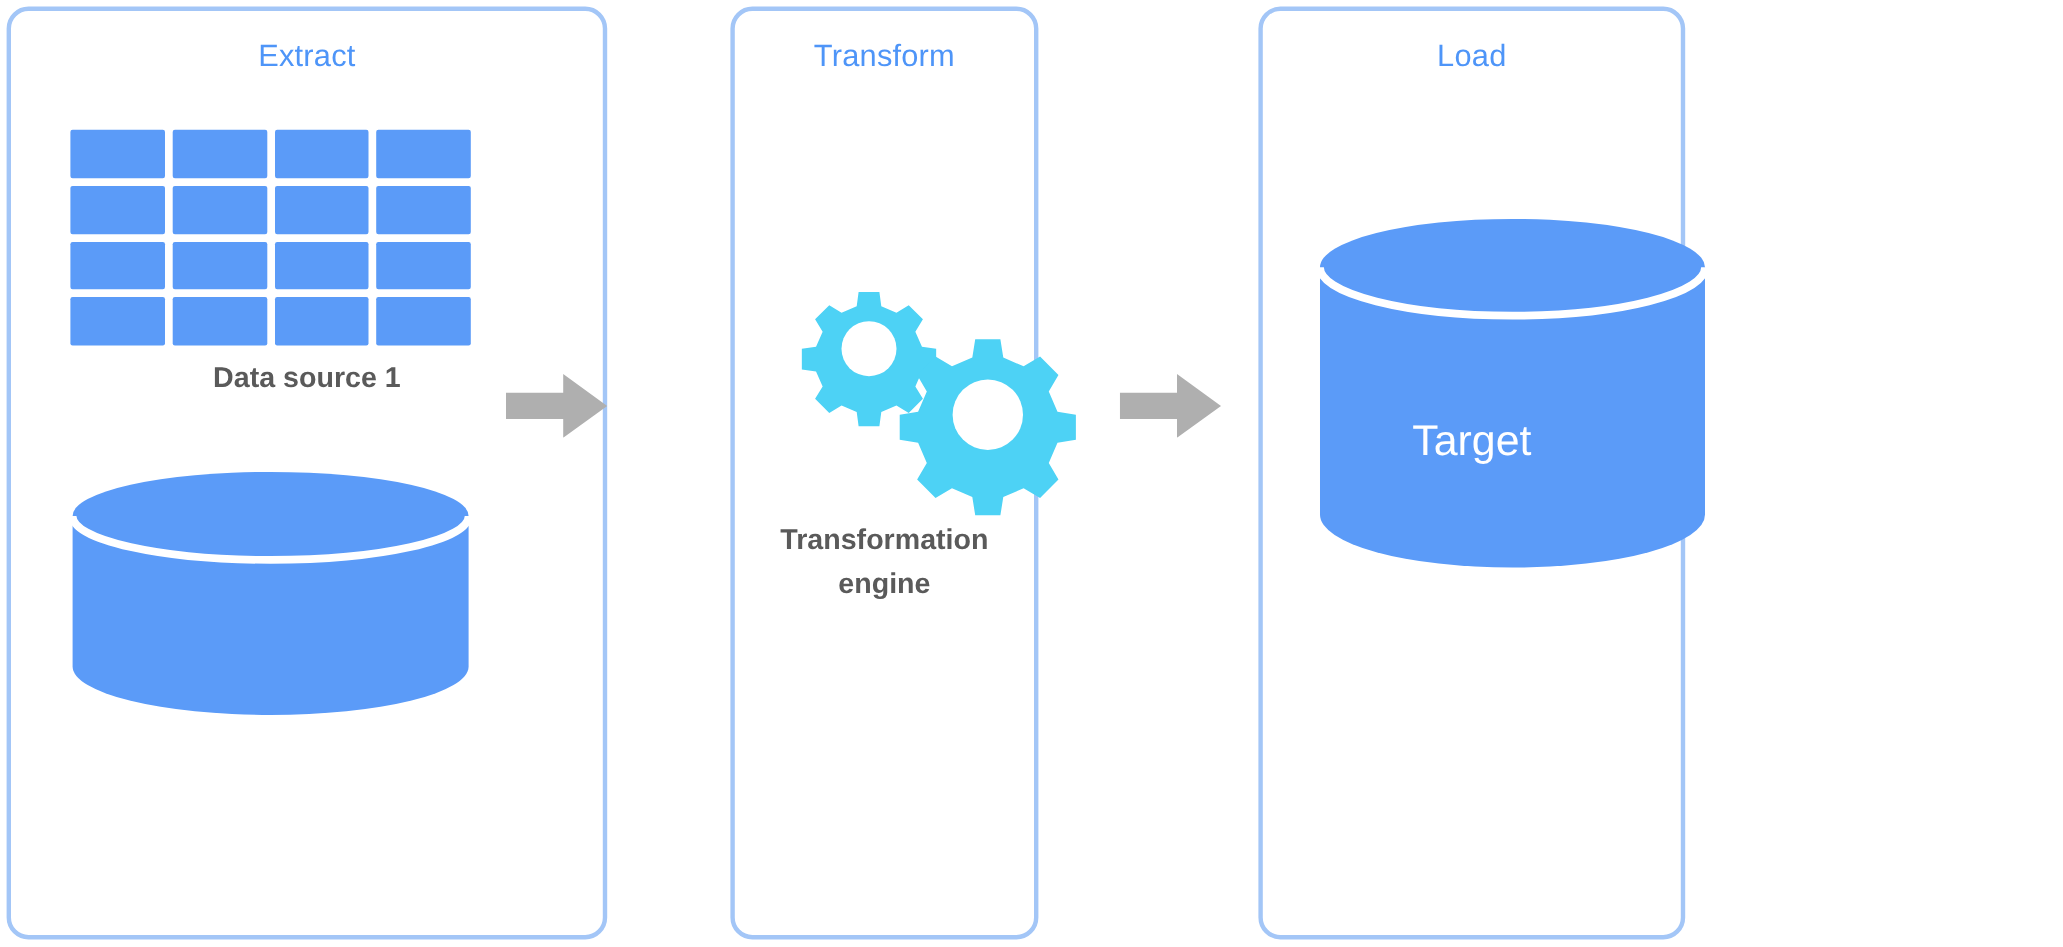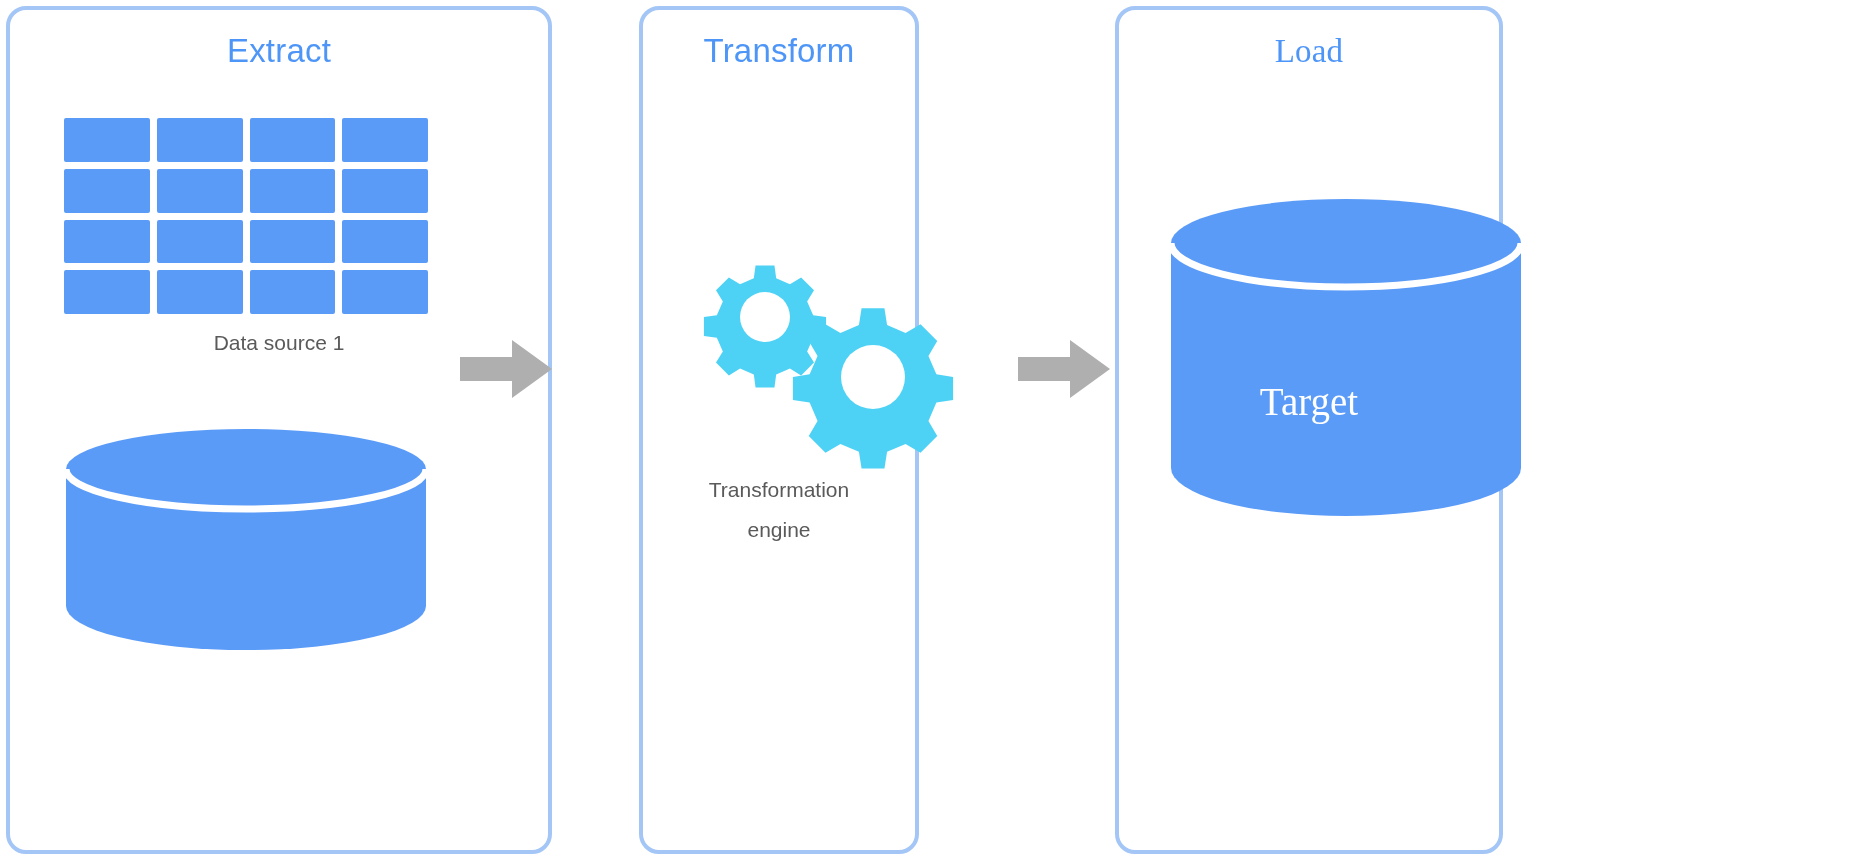--- a/index.html
+++ b/index.html
@@ -21,30 +21,30 @@
 
   
   .panel {
     position: absolute;
     box-sizing: border-box;
     background: #ffffff;
     border: 4px solid #a3c6f7;
     border-radius: 20px;
   }
   #panel-extract   { left: 6px;    top: 6px; width: 546px; height: 848px; }
-  #panel-transform { left: 639px;  top: 6px; width: 280px; height: 848px; padding-left: 32px; }
-  #panel-load      { left: 1115px; top: 6px; width: 388px; height: 848px; font-family: Liberation Serif, serif; }
+  #panel-transform { left: 664px;  top: 6px; width: 280px; height: 848px; padding-left: 32px; }
+  #panel-load      { left: 1144px; top: 6px; width: 388px; height: 848px; }
 
   .panel-title {
     position: absolute;
     left: 0;
     right: 0;
     text-align: center;
     color: #4e95f8;
-    font-size: 33px;
+    font-size: 28px;
     line-height: 46px;
     font-weight: 400;
     letter-spacing: 0.2px;
     white-space: nowrap;
   }
   #panel-extract .panel-title   { top: 18px; }
   #panel-transform .panel-title { top: 18px; }
   #panel-load .panel-title      { top: 18px; }
 
   
@@ -73,23 +73,23 @@
     background: #5b9bf8;
     border-radius: 2px;
   }
 
   .shape-label {
     position: absolute;
     left: 0;
     right: 0;
     text-align: center;
     color: #5a5a5a;
-    font-size: 21px;
+    font-size: 26px;
     line-height: 38px;
-    font-weight: 400;
+    font-weight: 700;
     white-space: nowrap;
   }
   #label-ds1 { top: 314px; }
   #label-ds2 { top: 655px; }
   #label-engine {
     top: 460px;
     line-height: 40px;
     white-space: normal;
   }
 

